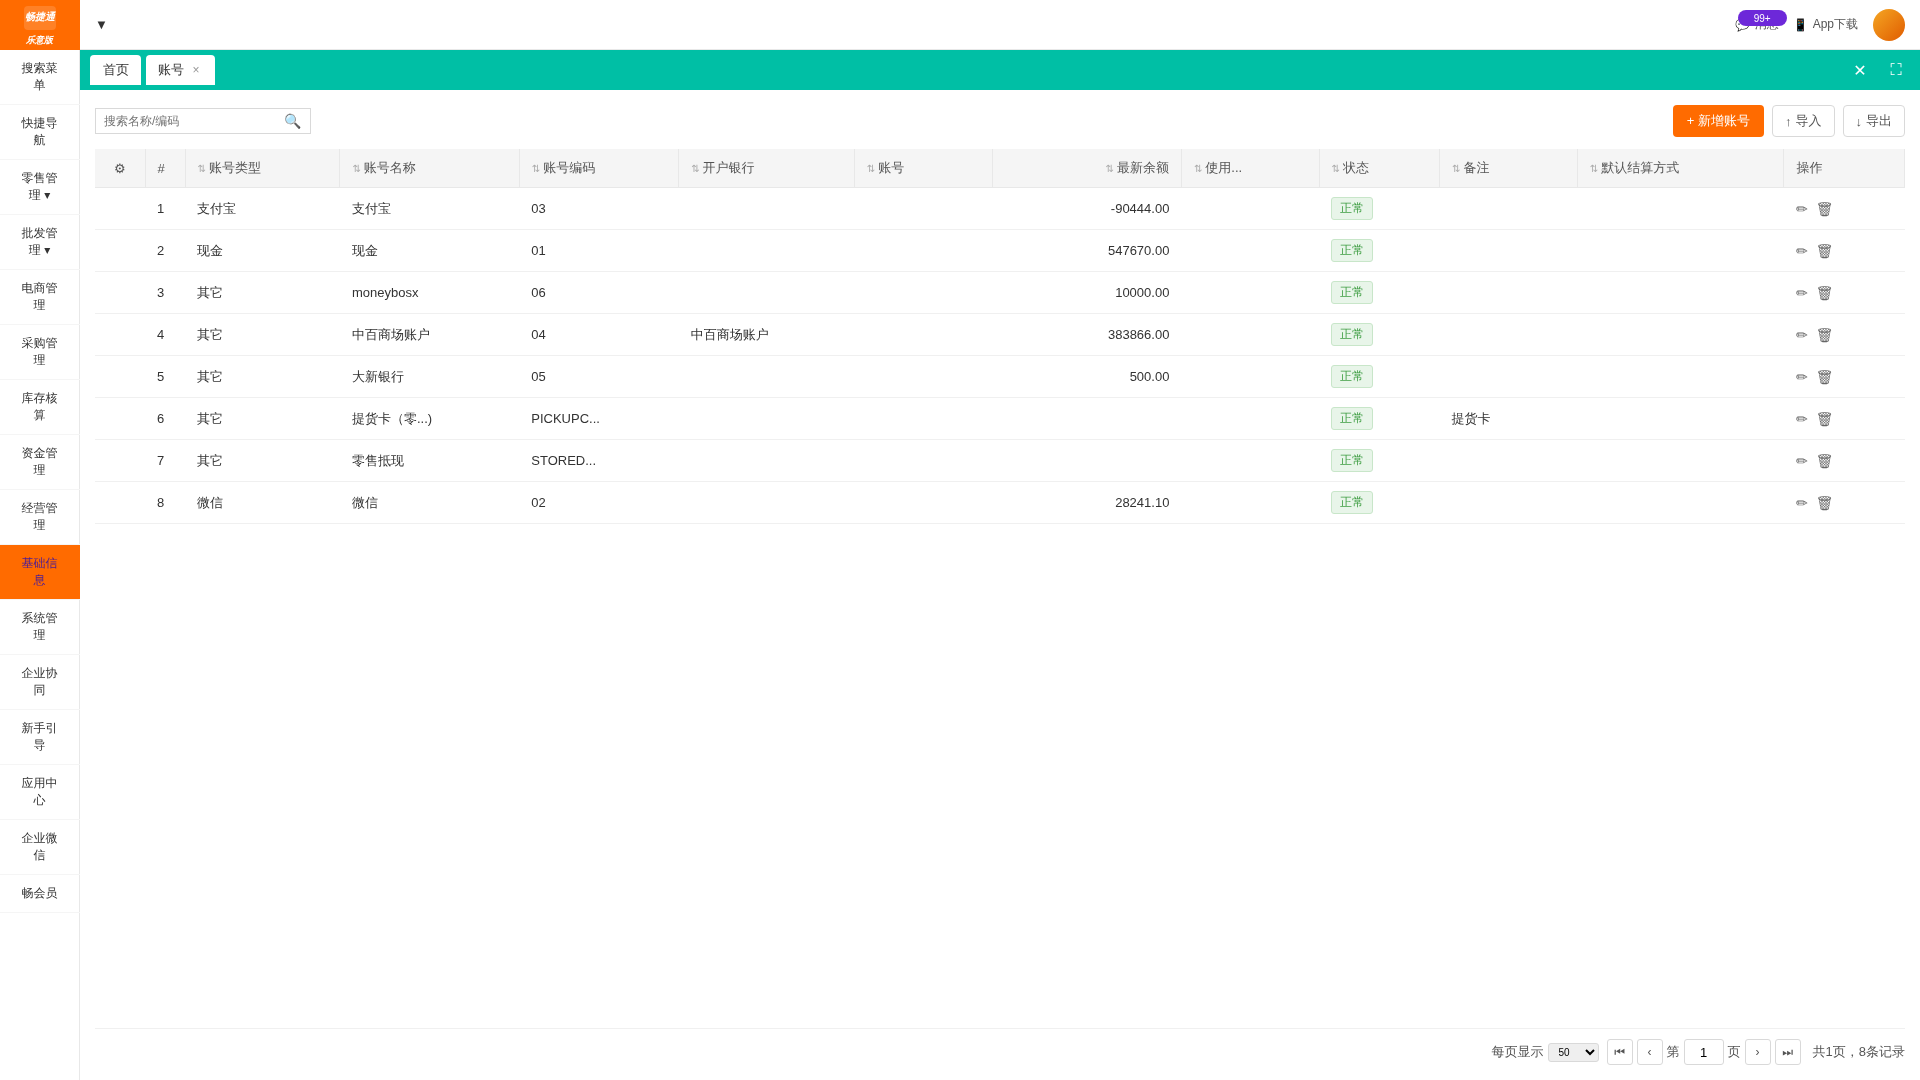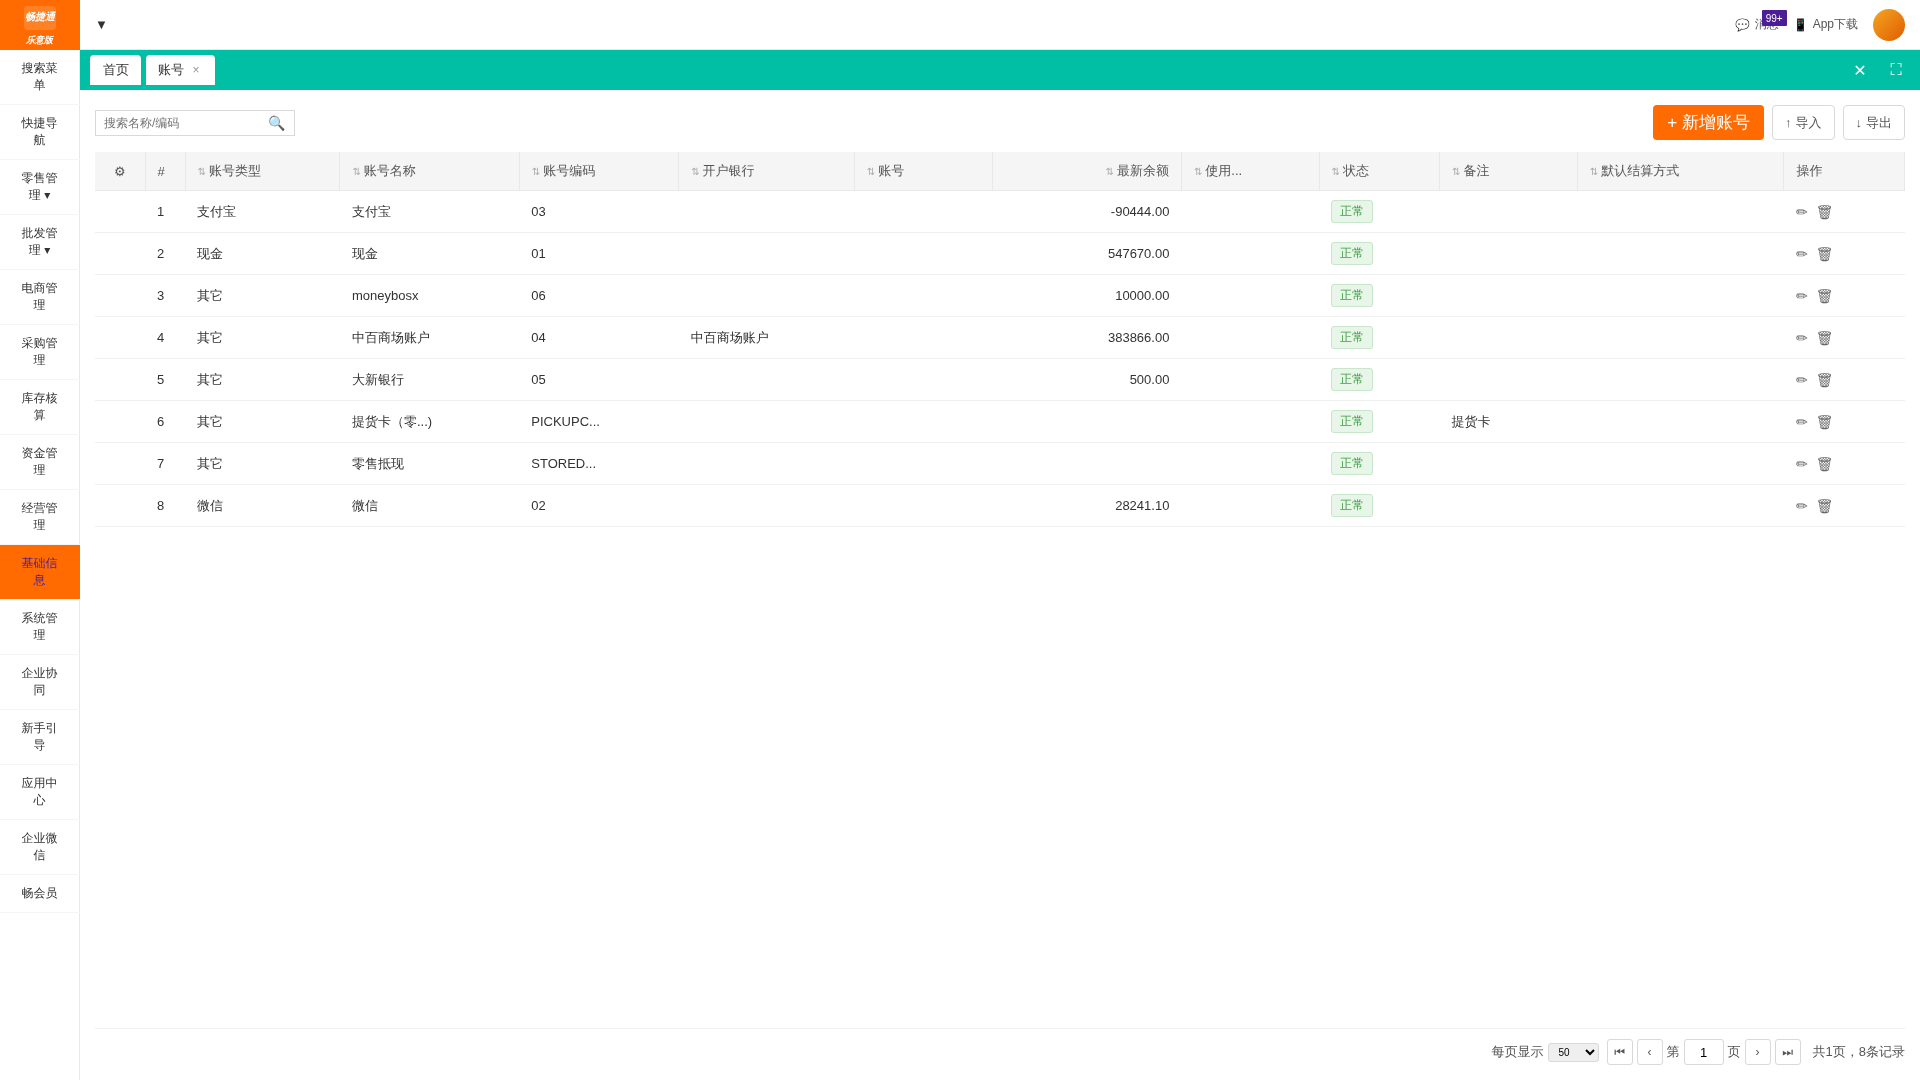--- a/index.html
+++ b/index.html
@@ -73,25 +73,25 @@
     .topbar-msg {
       display: flex;
       align-items: center;
       gap: 4px;
       cursor: pointer;
       font-size: 12px;
       color: #555;
       position: relative;
     }
     .badge {
-      background: #4c1d95;
+      background: #6d28d9;
       color: white;
       font-size: 10px;
-      border-radius: 1px;
-      padding: 0 4px;
+      border-radius: 8px;
+      padding: 0 16px;
       min-width: 16px;
       height: 16px;
       display: flex;
       align-items: center;
       justify-content: center;
       position: absolute;
       top: -6px;
       right: -8px;
     }
     .topbar-app {
@@ -187,39 +187,39 @@
       align-items: center;
       justify-content: space-between;
       margin-bottom: 12px;
     }
     .search-box {
       display: flex;
       align-items: center;
       border: 1px solid #d9d9d9;
       border-radius: 0;
       padding: 4px 8px;
-      width: 200px;
+      width: 216px;
       background: #fff;
     }
     .search-box input {
       border: none;
       outline: none;
       flex: 1;
       font-size: 12px;
       color: #333;
     }
     .search-icon { color: #bbb; font-size: 14px; cursor: pointer; }
     .toolbar-actions { display: flex; gap: 8px; }
     .btn-primary {
       background: #ff6b00;
       color: #fff;
       border: none;
       border-radius: 4px;
       padding: 6px 14px;
-      font-size: 17px;
+      font-size: 13px;
       cursor: pointer;
       display: flex;
       align-items: center;
       gap: 4px;
     }
     .btn-default {
       background: #fff;
       color: #555;
       border: 1px solid #d9d9d9;
       border-radius: 4px;

